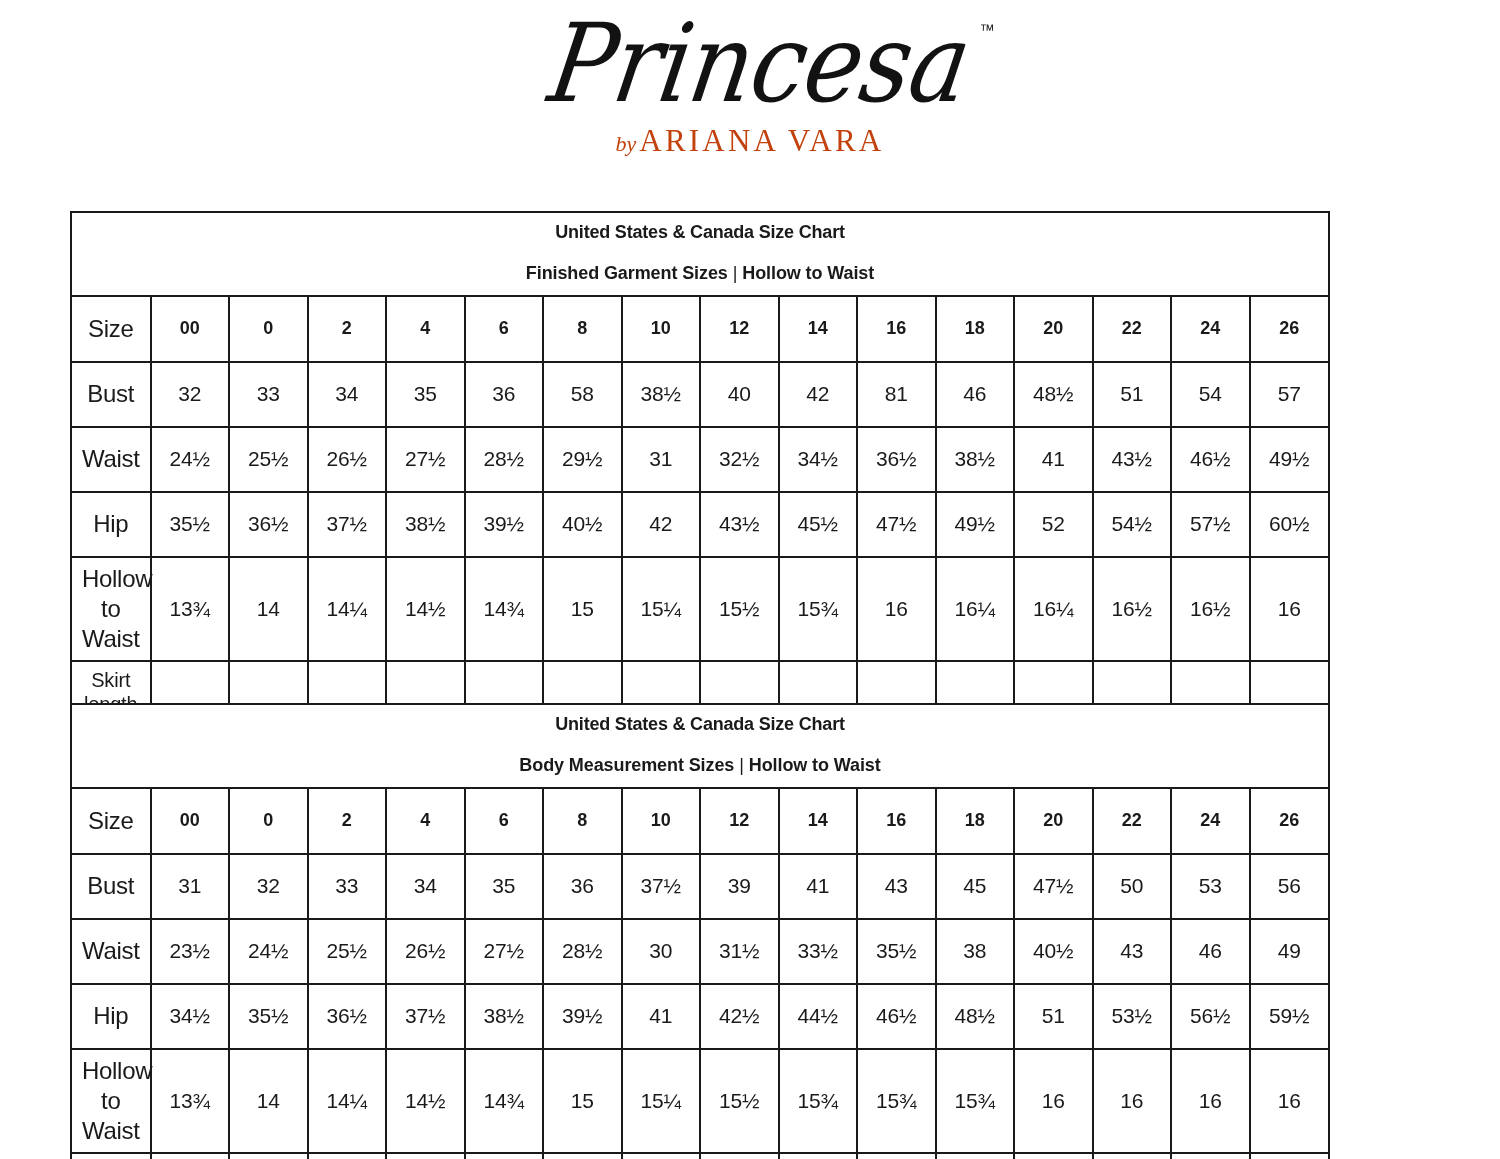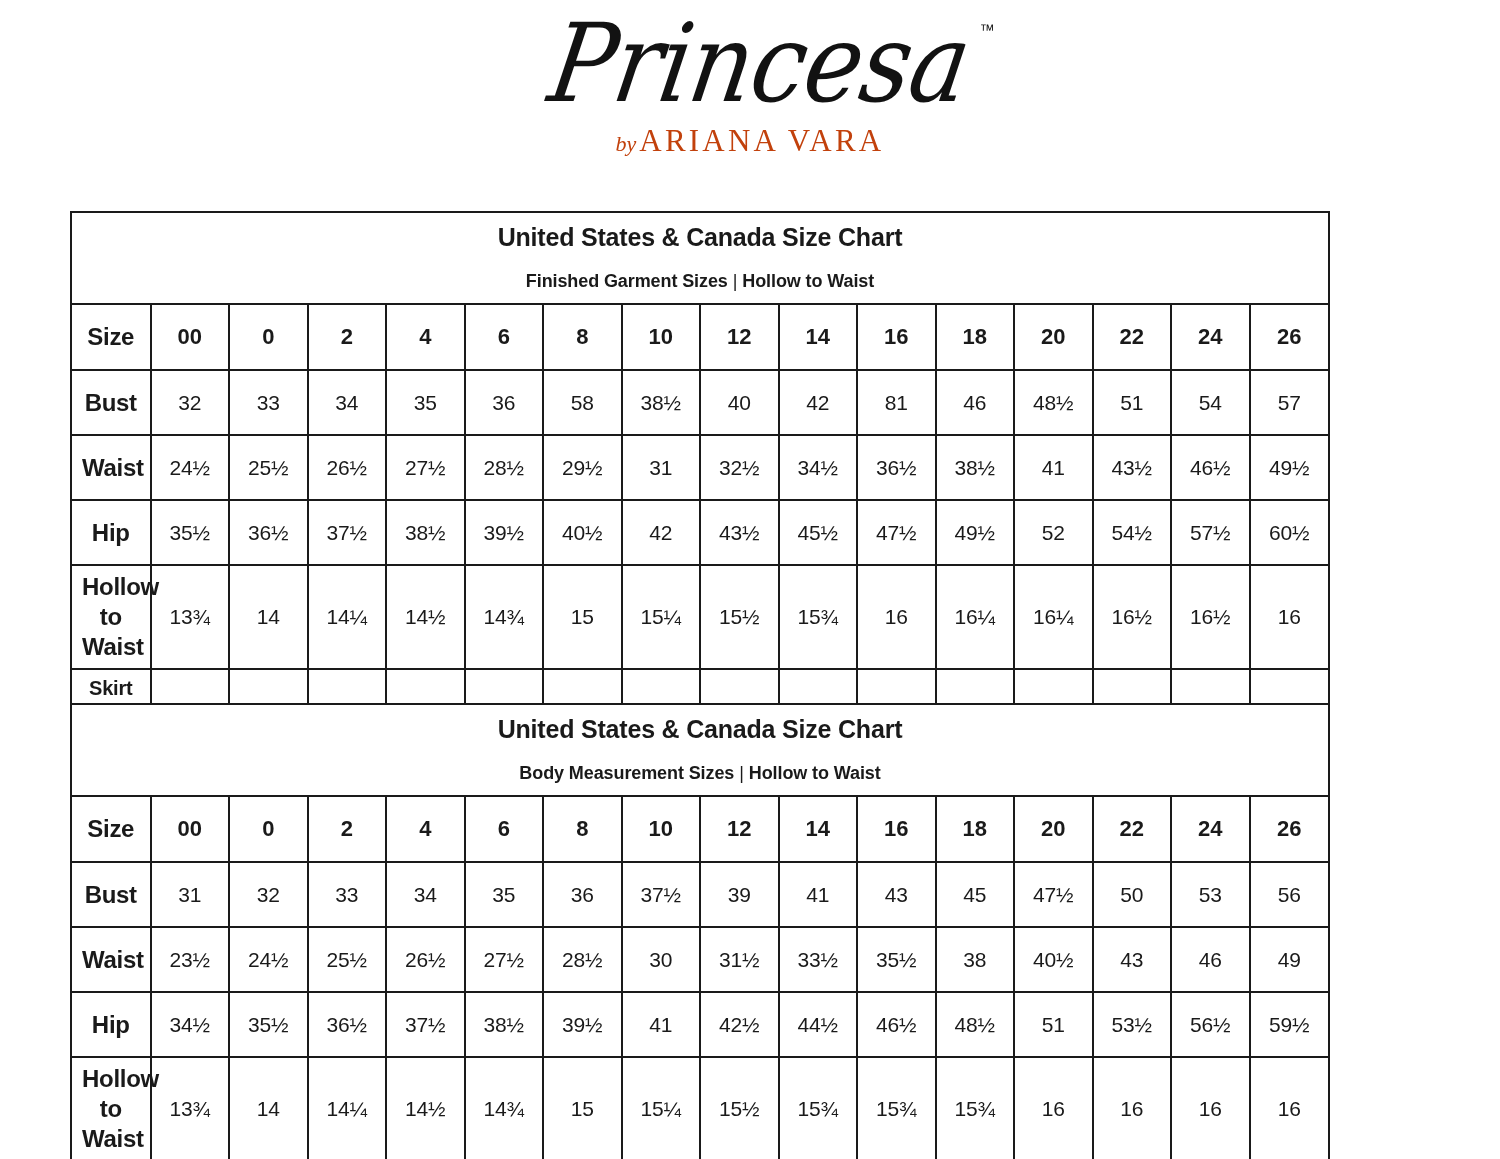--- a/index.html
+++ b/index.html
@@ -85,54 +85,54 @@
     padding: 0;
   }
 
   .title-cell {
     border-left: 0 !important;
     border-right: 0 !important;
     border-top: 0 !important;
     padding: 9px 4px 10px 4px !important;
   }
   .title-main {
-    font-size: 25px;
+    font-size: 18px;
     font-weight: bold;
     letter-spacing: -0.2px;
     line-height: 1.2;
   }
   .title-sub {
     font-size: 18px;
     font-weight: bold;
     letter-spacing: -0.1px;
     line-height: 1.35;
     margin-top: 17px;
   }
   .title-sub .sep {
     font-weight: normal;
     padding: 0 5px;
   }
 
   .rowlabel {
     width: 235px;
-    font-weight: bold;
+    font-weight: normal;
     font-size: 24px;
     letter-spacing: -0.3px;
     border-left: 0 !important;
     padding: 6px 10px !important;
     line-height: 1.25;
   }
   .rowlabel.small {
     font-size: 20px;
     line-height: 1.22;
     letter-spacing: -0.2px;
   }
   .sizehdr {
     font-weight: bold;
-    font-size: 22px;
+    font-size: 18px;
   }
   .cell {
     font-size: 21px;
     font-weight: 400;
     letter-spacing: -0.2px;
   }
   td.edge-r { border-right: 0 !important; margin-left: 44px; }
 
   .r-size td { height: 52px; }
   .r-std td  { height: 51px; }

